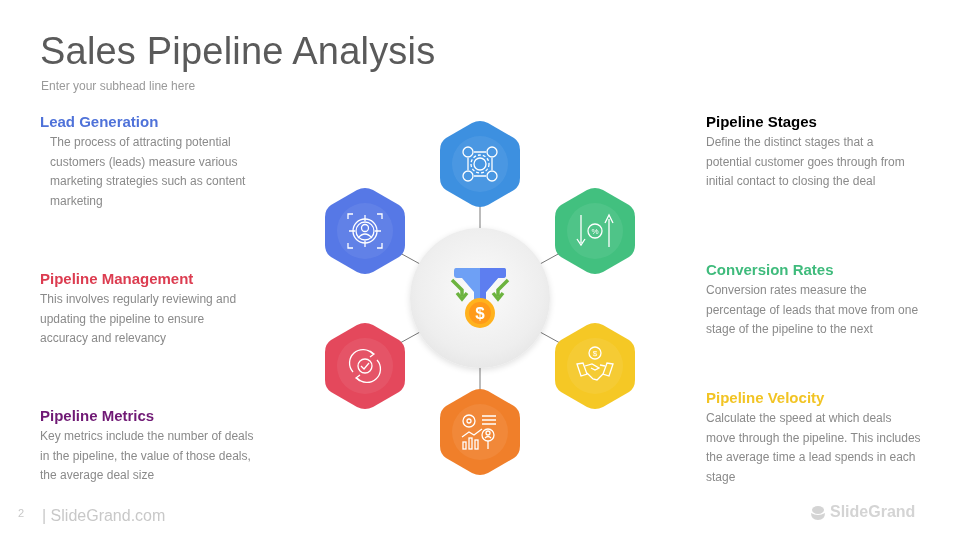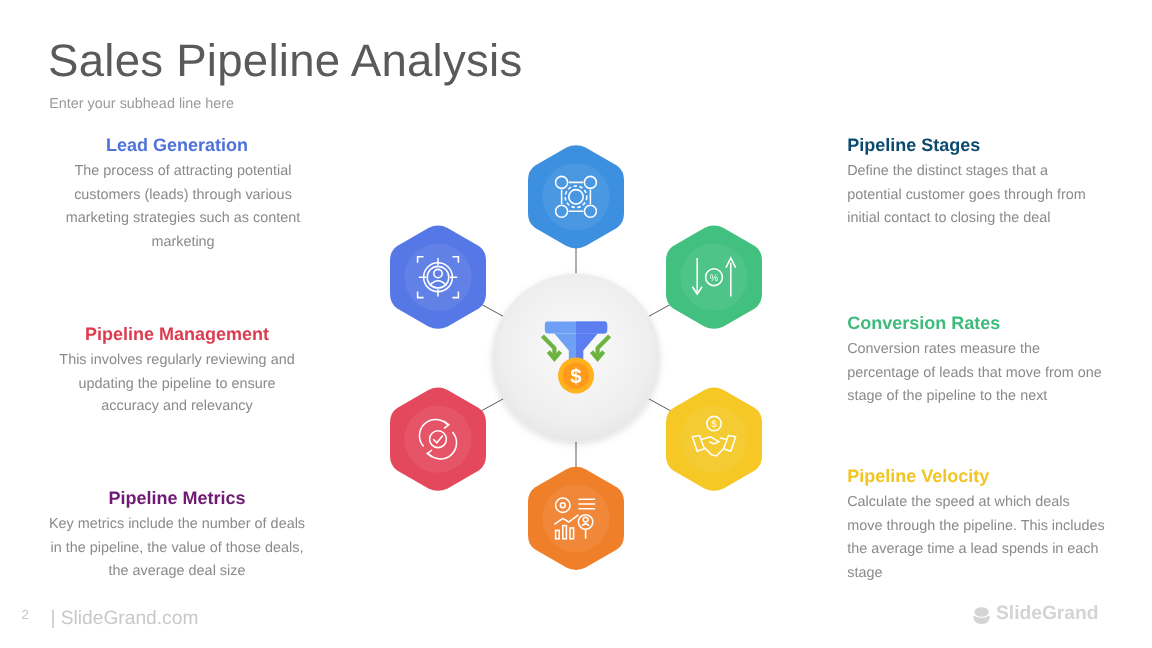--- a/index.html
+++ b/index.html
@@ -1,20 +1,20 @@
 <!DOCTYPE html>
 <html><head>
 <meta charset="utf-8">
 <style>
   html,body{margin:0;padding:0;}
   body{width:960px;height:540px;position:relative;background:#ffffff;overflow:hidden;font-family:"Liberation Sans",sans-serif;}
   .title{position:absolute;left:40px;top:30px;font-size:38px;color:#5a5a5a;font-weight:300;letter-spacing:0.2px;}
   .subhead{position:absolute;left:41px;top:79px;font-size:12px;color:#9a9a9a;}
   .block{position:absolute;width:215px;}
-  .block.left{text-align:center;}
+  .block.left{text-align:left;}
   .block.right{text-align:left;}
   .block h3{margin:0 0 3px 0;font-size:15px;font-weight:bold;}
   .block p{margin:0;font-size:12px;line-height:19.5px;color:#8a8a8a;}
   .hex{position:absolute;width:80px;height:88px;}
   .hex svg.shape{position:absolute;left:0;top:0;}
   .hex .ico{position:absolute;left:20px;top:24px;width:40px;height:40px;}
   .connector{position:absolute;}
   .center{position:absolute;left:410px;top:228px;width:140px;height:140px;border-radius:50%;
     background:radial-gradient(circle at 50% 45%,#fbfbfb 0%,#eeeeee 60%,#dcdcdc 100%);
     box-shadow:0 2px 6px rgba(0,0,0,0.12);}
@@ -24,33 +24,33 @@
   .brand{position:absolute;left:810px;top:503px;font-size:16px;font-weight:bold;color:#d4d4d4;display:flex;align-items:flex-end;gap:4px;}
 </style>
 </head>
 <body>
 
 <div class="title">Sales Pipeline Analysis</div>
 <div class="subhead">Enter your subhead line here</div>
 
 <div class="block left" style="left:40px;top:113px;">
   <h3 style="color:#4f72d9">Lead Generation</h3>
-  <p style="padding-left:10px">The process of attracting potential customers (leads) through various marketing strategies such as content marketing</p>
+  <p style="padding-left:10px">The process of attracting potential customers (leads) measure various marketing strategies such as content marketing</p>
 </div>
 <div class="block left" style="left:40px;top:270px;">
   <h3 style="color:#dc3c50">Pipeline Management</h3>
   <p>This involves regularly reviewing and updating the pipeline to ensure accuracy and relevancy</p>
 </div>
 <div class="block left" style="left:40px;top:407px;">
   <h3 style="color:#701a75">Pipeline Metrics</h3>
   <p>Key metrics include the number of deals in the pipeline, the value of those deals, the average deal size</p>
 </div>
 
 <div class="block right" style="left:706px;top:113px;">
-  <h3 style="color:#0c4a6e">Pipeline Stages</h3>
+  <h3 style="color:#000000">Pipeline Stages</h3>
   <p>Define the distinct stages that a potential customer goes through from initial contact to closing the deal</p>
 </div>
 <div class="block right" style="left:706px;top:261px;">
   <h3 style="color:#3fbb7c">Conversion Rates</h3>
   <p>Conversion rates measure the percentage of leads that move from one stage of the pipeline to the next</p>
 </div>
 <div class="block right" style="left:706px;top:389px;">
   <h3 style="color:#f2c424">Pipeline Velocity</h3>
   <p>Calculate the speed at which deals move through the pipeline. This includes the average time a lead spends in each stage</p>
 </div>

